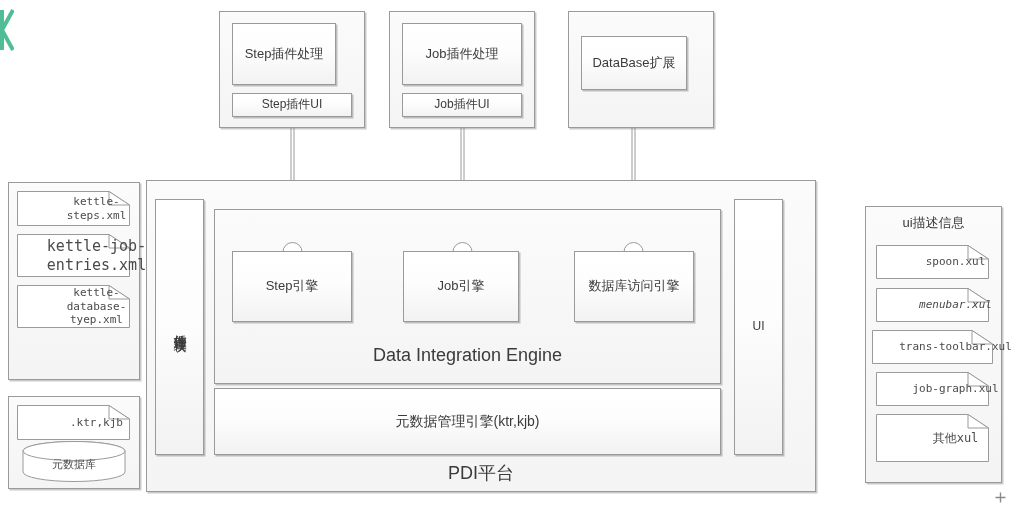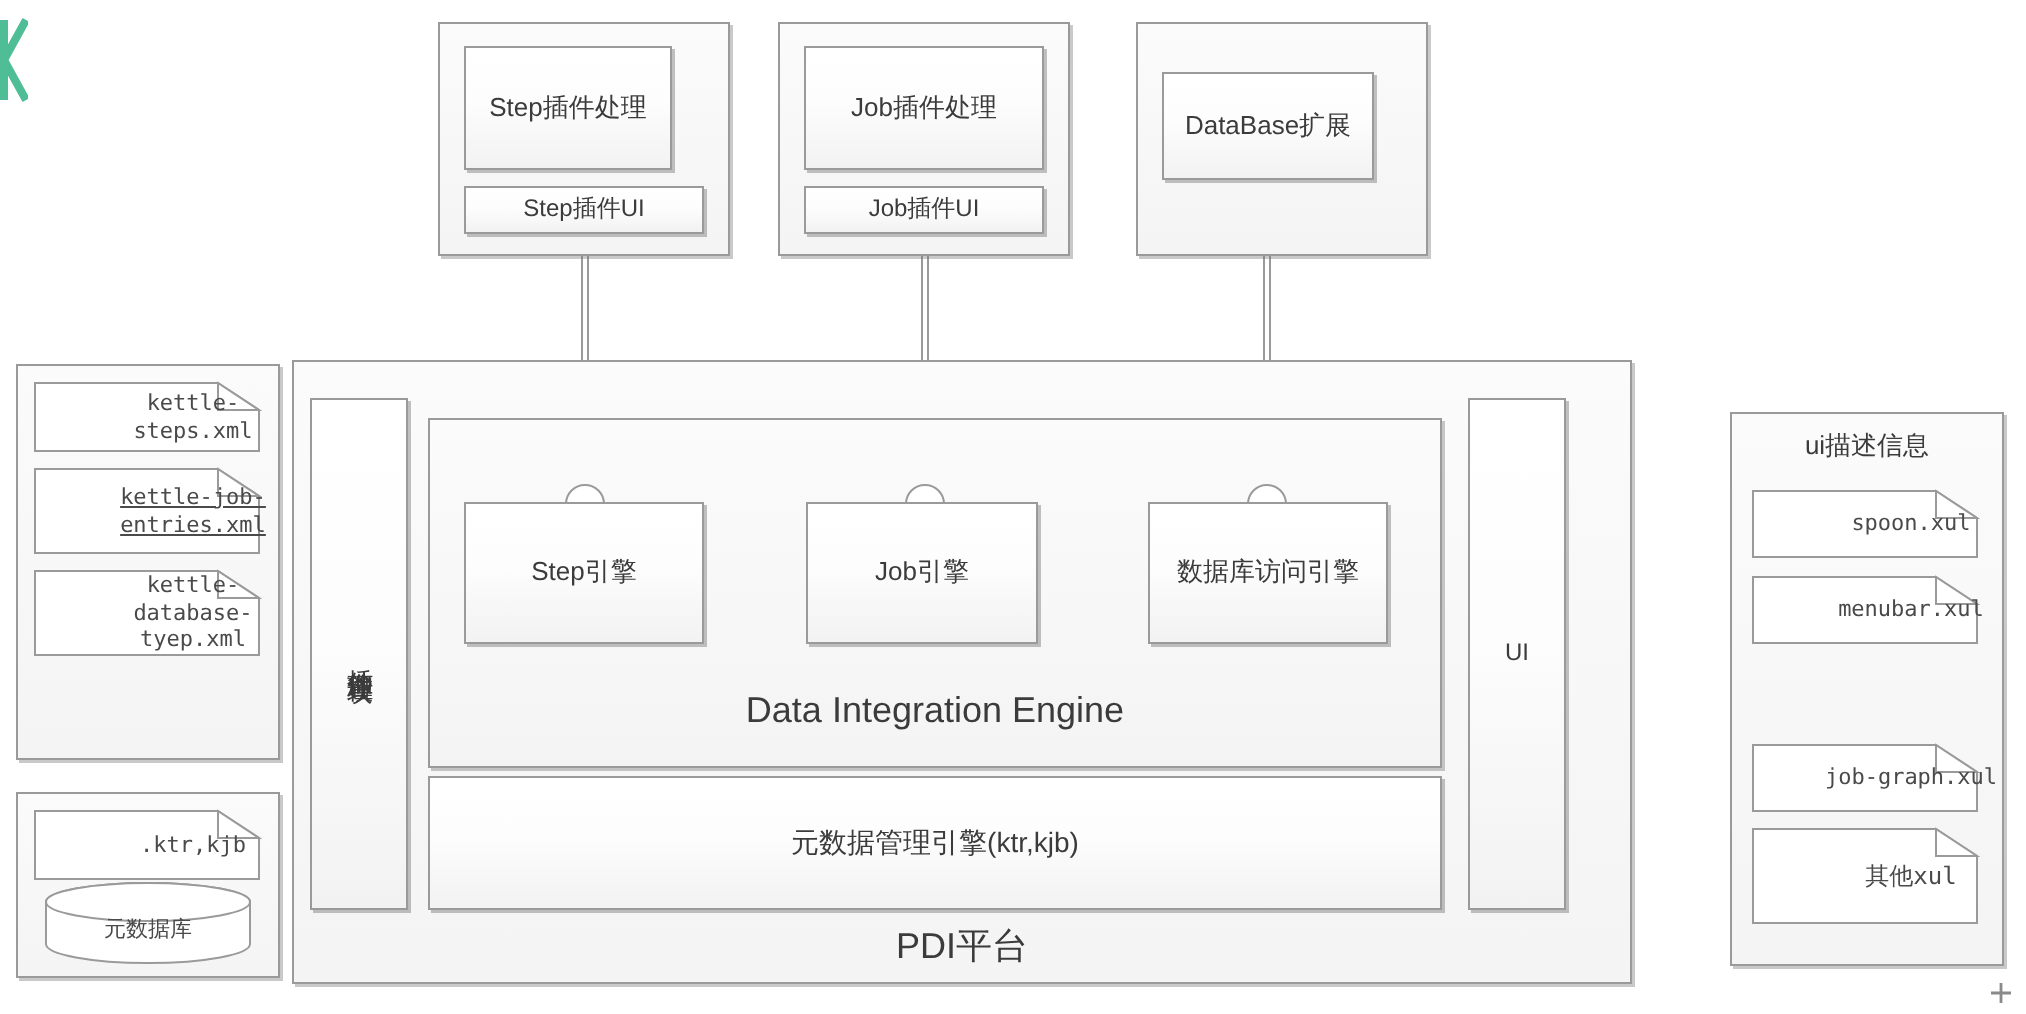--- a/index.html
+++ b/index.html
@@ -150,21 +150,21 @@
       <path d="M92 0.5 L112.5 14 H92 Z" fill="#ffffff" stroke="#9a9a9a" stroke-width="1"></path>
     </svg>
     <div class="dtext" style="font-size:11px;">kettle-steps.xml</div>
   </div>
 
   <div class="docshape" style="left:17px;top:234px;width:113px;height:43px;">
     <svg width="113" height="43" viewBox="0 0 113 43">
       <path d="M0.5 0.5 H92 L112.5 14 V42.5 H0.5 Z" fill="#ffffff" stroke="#9a9a9a" stroke-width="1"></path>
       <path d="M92 0.5 L112.5 14 H92 Z" fill="#ffffff" stroke="#9a9a9a" stroke-width="1"></path>
     </svg>
-    <div class="dtext" style="font-size:11px;text-decoration:underline;">kettle-job-
+    <div class="dtext" style="font-size:15px;">kettle-job-
 entries.xml</div>
   </div>
 
   <div class="docshape" style="left:17px;top:285px;width:113px;height:43px;">
     <svg width="113" height="43" viewBox="0 0 113 43">
       <path d="M0.5 0.5 H92 L112.5 14 V42.5 H0.5 Z" fill="#ffffff" stroke="#9a9a9a" stroke-width="1"></path>
       <path d="M92 0.5 L112.5 14 H92 Z" fill="#ffffff" stroke="#9a9a9a" stroke-width="1"></path>
     </svg>
     <div class="dtext" style="font-size:11px;">kettle-database-
 tyep.xml</div>
@@ -235,23 +235,30 @@
       <path d="M92 0.5 L112.5 14 H92 Z" fill="#ffffff" stroke="#9a9a9a" stroke-width="1"></path>
     </svg>
     <div class="dtext" style="font-size:11px;">spoon.xul</div>
   </div>
 
   <div class="docshape" style="left:876px;top:288px;width:113px;height:34px;">
     <svg width="113" height="34" viewBox="0 0 113 34">
       <path d="M0.5 0.5 H92 L112.5 14 V33.5 H0.5 Z" fill="#ffffff" stroke="#9a9a9a" stroke-width="1"></path>
       <path d="M92 0.5 L112.5 14 H92 Z" fill="#ffffff" stroke="#9a9a9a" stroke-width="1"></path>
     </svg>
-    <div class="dtext" style="font-size:11px;">menubar.xul</div>
-  </div>
-
+    <div class="dtext" style="font-size:11px;font-style:italic;">menubar.xul</div>
+  </div>
+
+  <div class="docshape" style="left:872px;top:330px;width:121px;height:34px;">
+    <svg width="121" height="34" viewBox="0 0 121 34">
+      <path d="M0.5 0.5 H100 L120.5 14 V33.5 H0.5 Z" fill="#ffffff" stroke="#9a9a9a" stroke-width="1"></path>
+      <path d="M100 0.5 L120.5 14 H100 Z" fill="#ffffff" stroke="#9a9a9a" stroke-width="1"></path>
+    </svg>
+    <div class="dtext" style="font-size:11px;">trans-toolbar.xul</div>
+  </div>
 
   <div class="docshape" style="left:876px;top:372px;width:113px;height:34px;">
     <svg width="113" height="34" viewBox="0 0 113 34">
       <path d="M0.5 0.5 H92 L112.5 14 V33.5 H0.5 Z" fill="#ffffff" stroke="#9a9a9a" stroke-width="1"></path>
       <path d="M92 0.5 L112.5 14 H92 Z" fill="#ffffff" stroke="#9a9a9a" stroke-width="1"></path>
     </svg>
     <div class="dtext" style="font-size:11px;">job-graph.xul</div>
   </div>
 
   <div class="docshape" style="left:876px;top:414px;width:113px;height:48px;">

